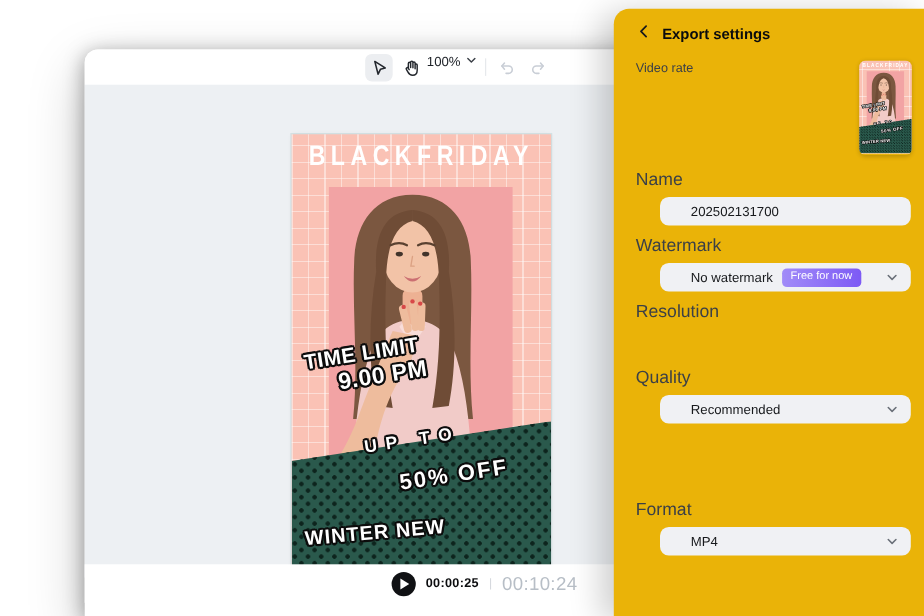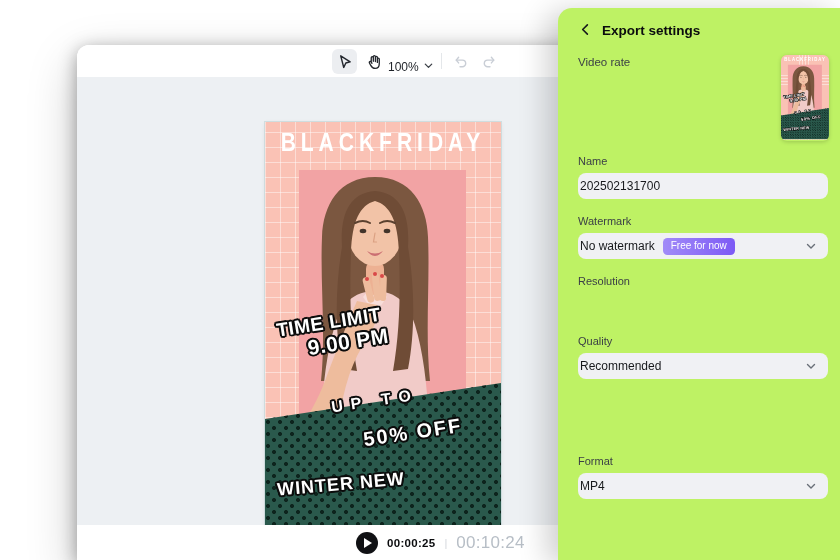--- a/index.html
+++ b/index.html
@@ -9,26 +9,26 @@
   
   .window {
     position:absolute; left:77px; top:45px; width:746px; height:515px;
     background:#fff; border-radius:12px 12px 0 0;
     box-shadow:0 4px 18px rgba(0,0,0,.35), 0 18px 50px rgba(0,0,0,.22);
   }
   .toolbar { position:absolute; left:0; top:0; right:0; height:32px; background:#fff; border-radius:12px 12px 0 0; }
   .tool { position:absolute; top:4px; width:25px; height:25px; border-radius:6px; display:flex; align-items:center; justify-content:center; cursor:pointer; }
   .tool--active { background:#eceef1; }
   .tool svg { display:block; }
-  .zoomctl { position:absolute; top:4px; height:25px; display:flex; align-items:flex-end; gap:4px; font-size:12px; font-weight:500; color:#1e2228; cursor:pointer; }
+  .zoomctl { position:absolute; top:4px; height:25px; display:flex; align-items:flex-start; gap:4px; font-size:12px; font-weight:500; color:#1e2228; cursor:pointer; }
   .tb-divider { position:absolute; top:8px; width:1px; height:16px; background:#e4e7ea; }
 
   .canvas { position:absolute; left:0; top:32px; right:0; height:448px; background:var(--canvas,#edf0f3); }
 
-  .bottombar { position:absolute; left:0; bottom:0; right:0; height:35px; background:#fff; display:flex; align-items:center; padding-left:279px; gap:9px; }
+  .bottombar { position:absolute; left:0; bottom:12px; right:0; height:35px; background:#fff; display:flex; align-items:center; padding-left:279px; gap:9px; }
   .playbtn { width:22px; height:22px; border-radius:50%; background:#101114; display:flex; align-items:center; justify-content:center; cursor:pointer; flex:0 0 auto; }
   .playbtn .tri { width:0; height:0; border-left:8px solid #fff; border-top:5px solid transparent; border-bottom:5px solid transparent; margin-left:2px; }
   .time-cur { font-size:11.5px; font-weight:700; color:#0b0c0e; letter-spacing:.3px; }
   .time-sep { font-size:11px; color:#d3d7dc; }
   .time-tot { font-size:17px; color:#b7bec6; letter-spacing:.3px; }
 
   
   .poster {
     position:absolute; left:188px; top:45px; width:236px; height:416px; overflow:hidden;
     background-color:var(--pink-light,#fac2b5);
@@ -62,38 +62,38 @@
     background-size:12px 12px;
     clip-path:polygon(0 36px, 100% 0, 100% 100%, 0 100%);
   }
   .up-to  { position:absolute; left:66px;  top:270px; transform:rotate(-8.5deg); font-size:16px; letter-spacing:8px; }
   .off    { position:absolute; left:98px;  top:299px; transform:rotate(-8.5deg); font-size:20px; letter-spacing:2px; }
   .winter { position:absolute; left:12px;  top:352px; transform:rotate(-5deg);  font-size:18px; letter-spacing:1px; }
 
   
   .panel {
     position:absolute; left:558px; top:8px; width:282px; height:552px;
-    background:#bef264; border-radius:14px 0 0 0;
+    background:#eab308; border-radius:14px 0 0 0;
     box-shadow:-10px 4px 30px rgba(0,0,0,.20);
   }
   .back { position:absolute; left:18px; top:14px; width:18px; height:18px; display:flex; align-items:center; justify-content:center; cursor:pointer; }
   .ptitle { position:absolute; left:44px; top:15px; font-size:13.5px; font-weight:700; color:#0b0c0e; }
   .coverlabel { position:absolute; left:20px; top:48px; font-size:11.5px; color:#3c4046; }
   .thumb {
     position:absolute; left:223px; top:47px; width:48px; height:86px;
     border-radius:6px; overflow:hidden; cursor:pointer; box-shadow:0 1px 4px rgba(0,0,0,.18);
   }
   .poster--thumb { transform:scale(.2034); transform-origin:top left; left:0; top:0; outline:none; box-shadow:none; }
 
   .group { position:absolute; left:20px; right:12px; }
-  .flabel { font-size:11px; color:#3c4046; margin-bottom:6px; }
+  .flabel { font-size:16px; color:#3c4046; margin-bottom:6px; }
   .field {
     position:relative; height:26px; background:var(--field,#f0f1f4); border-radius:8px;
-    display:flex; align-items:center; padding:0 30px 0 2px;
-    font-size:12px; color:#17191c; font-weight:500; cursor:pointer;
+    display:flex; align-items:center; padding:0 30px 0 28px;
+    font-size:12px; color:#17191c; font-weight:500; cursor:pointer;margin-left:22px;
   }
   .field .chev { position:absolute; right:11px; top:50%; transform:translateY(-50%); display:flex; }
   .badge {
     margin-left:8px; padding:2px 8px 3px; border-radius:4.5px;
     background:linear-gradient(90deg, var(--badge-start,#a18bf8), var(--badge-end,#7d5af5));
     color:#fff; font-size:10px; font-weight:500; line-height:12px;
   }
   .export {
     position:absolute; left:14px; right:12px; top:505px; height:28px;
     background:var(--export-button,#0f0f10); color:#fff; border:none; border-radius:8px;

